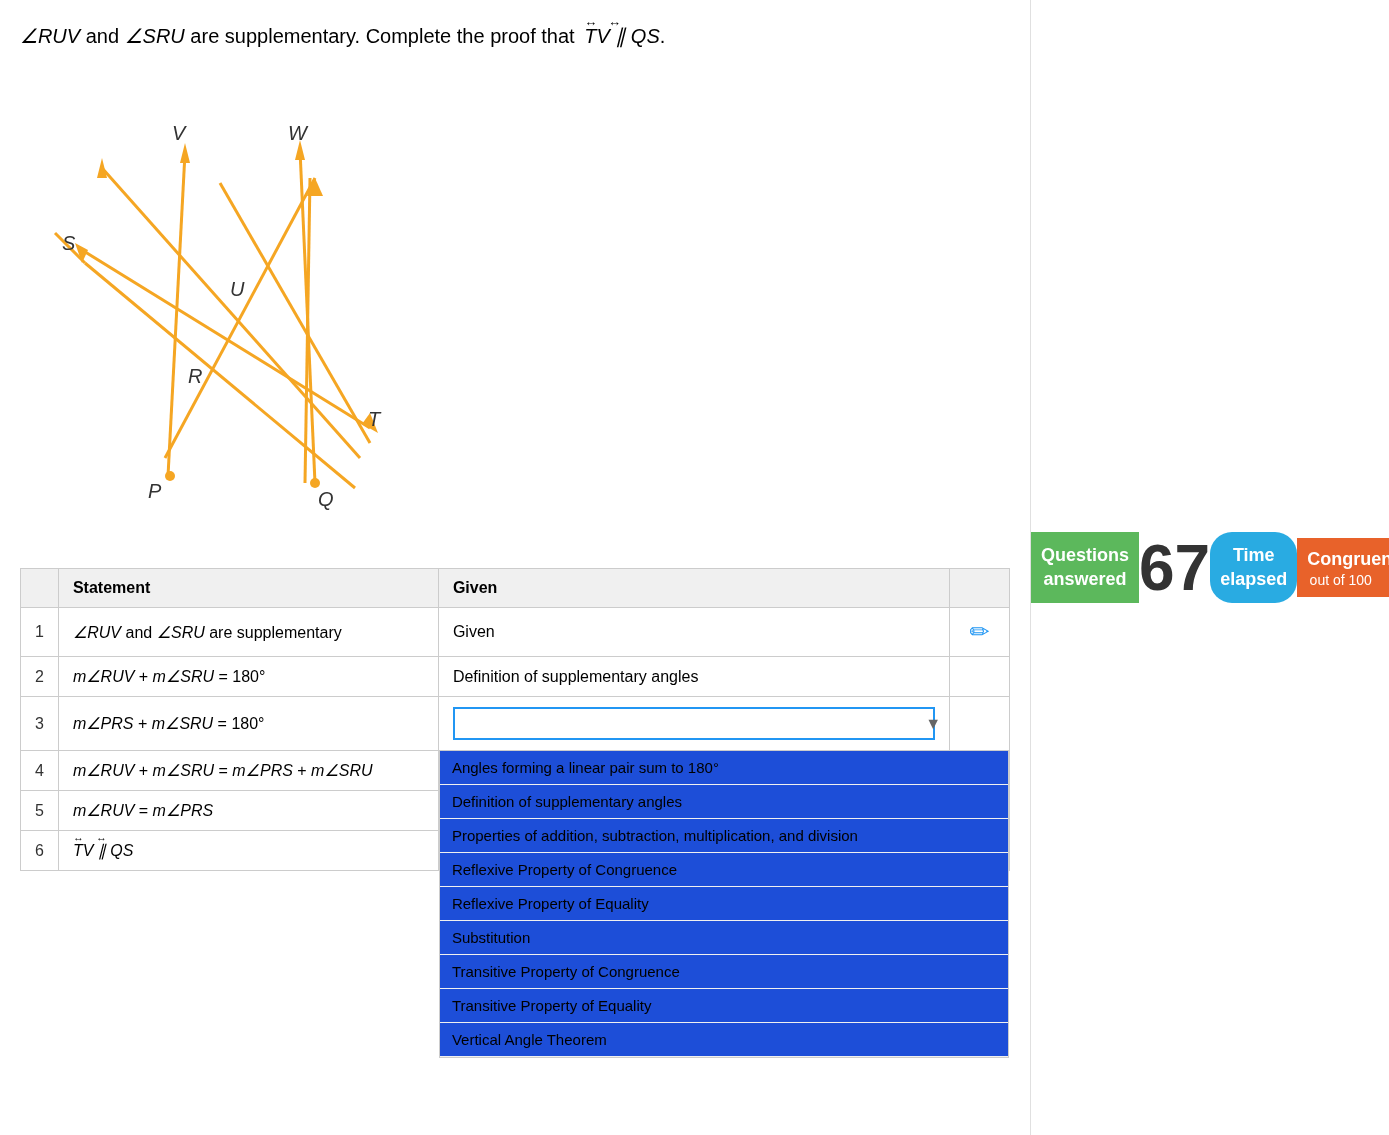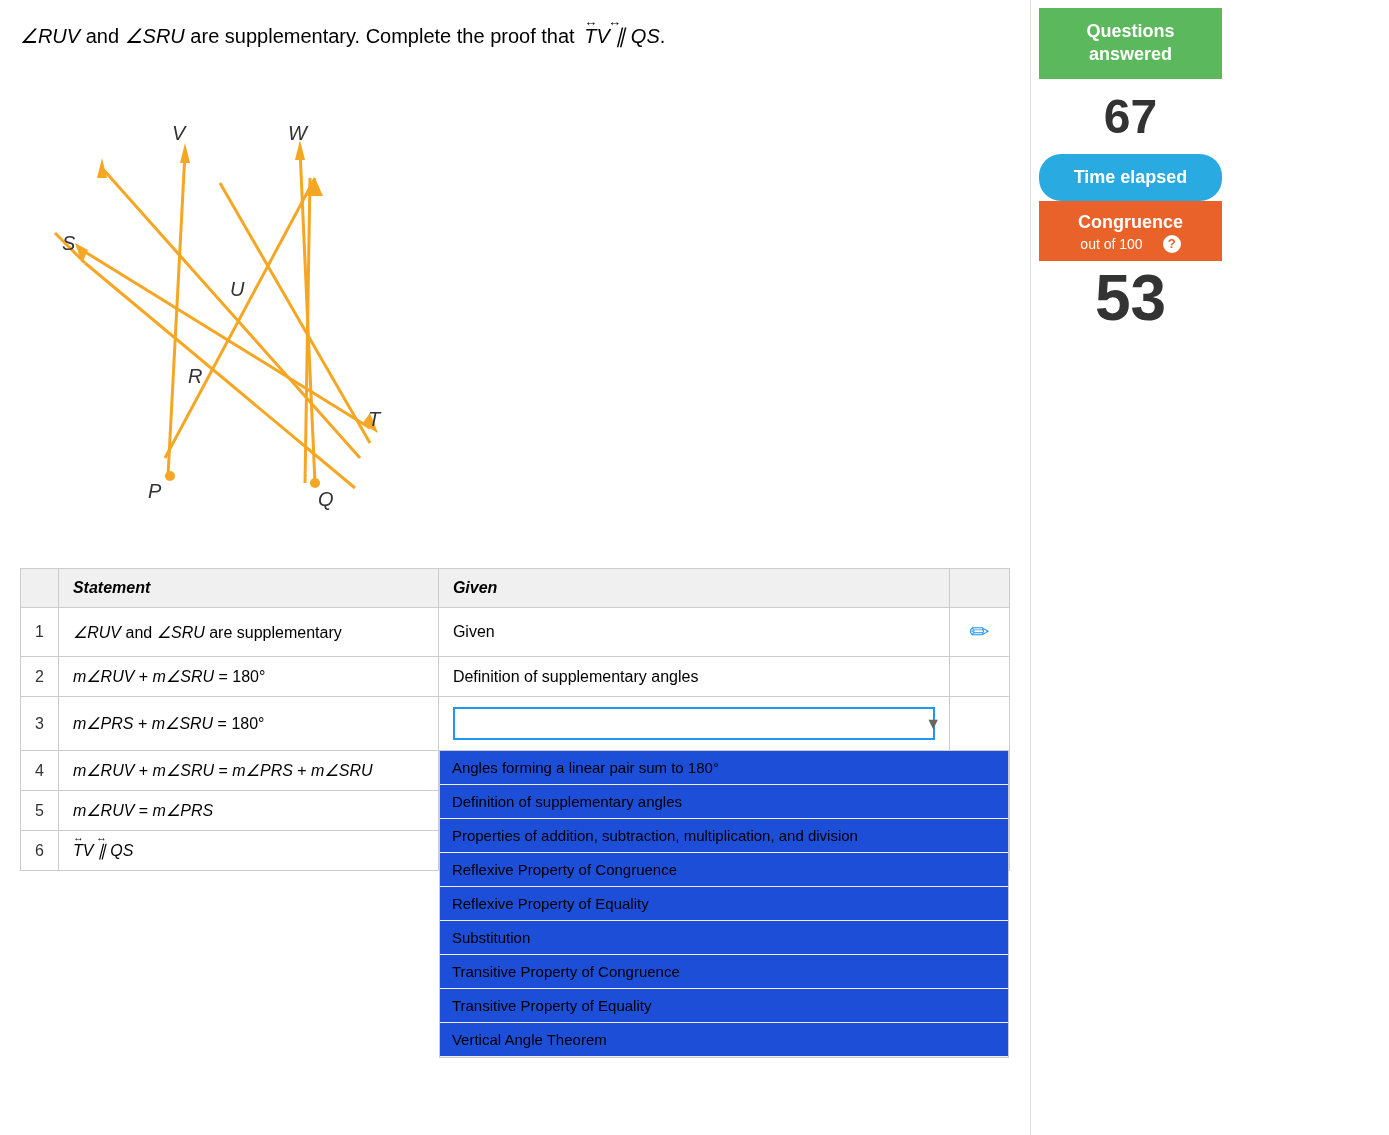--- a/index.html
+++ b/index.html
@@ -31,21 +31,20 @@
       border-collapse: collapse;
       border: 1px solid #ccc;
       font-size: 16px;
     }
     .proof-table th {
       background: #f0f0f0;
       border: 1px solid #ccc;
       padding: 10px 14px;
       text-align: left;
       font-weight: bold;
-      font-style: italic;
     }
     .proof-table td {
       border: 1px solid #ccc;
       padding: 10px 14px;
       vertical-align: middle;
     }
     .proof-table .row-num {
       width: 30px;
       text-align: center;
       border-right: 1px solid #ccc;
@@ -96,37 +95,37 @@
     }
     .dropdown-list-item {
       padding: 8px 12px;
       cursor: pointer;
       border-bottom: 1px solid #f0f0f0;
     }
     .sidebar {
       width: 200px;
       background: #fff;
       display: flex;
-      flex-direction: column;
+      flex-direction: row;
       align-items: center;
-      padding: 8px;
+      padding: 0;
       border-left: 1px solid #e0e0e0;
     }
     .questions-answered-box {
       background: #5cb85c;
       color: #fff;
       text-align: center;
       width: 100%;
       padding: 12px 10px;
       font-size: 18px;
       font-weight: bold;
       line-height: 1.3;
     }
     .questions-count {
-      font-size: 48px;
+      font-size: 64px;
       font-weight: bold;
       color: #333;
       margin: 10px 0 10px 0;
       text-align: center;
       width: 100%;
     }
     .time-elapsed-box {
       background: #29abe2;
       color: #fff;
       text-align: center;

